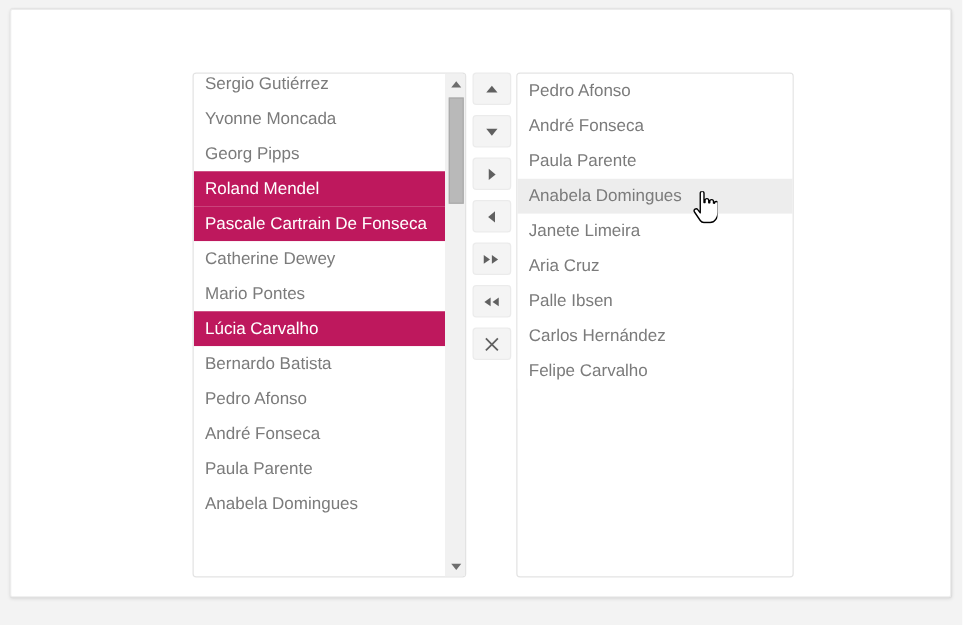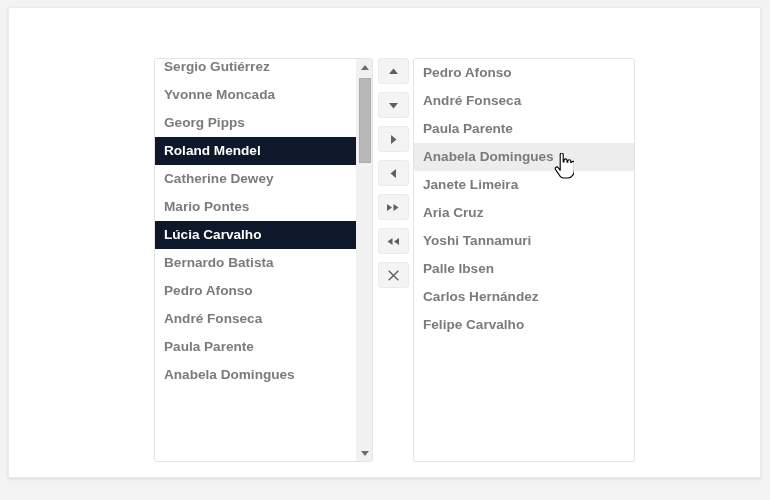--- a/index.html
+++ b/index.html
@@ -33,21 +33,20 @@
     box-shadow: 0 1px 3px rgba(0,0,0,0.10), 0 0 1px rgba(0,0,0,0.06);
   }
 
   
   .picklist {
     position: absolute;
     left: 137px;
     top: 43px;
     width: 490px;
     height: 406px;
-    font-weight: bold;
   }
 
   
   .listbox {
     position: absolute;
     background: #ffffff;
     border: 1px solid #e3e3e3;
     border-radius: 3px;
     overflow: hidden;
   }
@@ -88,21 +87,21 @@
     padding: 0 0 0 9px;
     font-size: 13.6px;
     color: #7b7b7b;
     white-space: nowrap;
     overflow: hidden;
     text-overflow: ellipsis;
     background: #ffffff;
     -webkit-font-smoothing: antialiased;
   }
   .list-item.selected {
-    background: #0f172a;
+    background: #be185d;
     color: #ffffff;
   }
   .list-item.hovered {
     background: #ededed;
     color: #7b7b7b;
   }
 
   
   .scrollbar {
     position: absolute;
@@ -194,20 +193,21 @@
 
     <div class="picklist">
 
       <div class="listbox source">
         <div class="list-scroll">
           <div class="list-inner" id="source-items">
               <div class="list-item">Sergio Gutiérrez</div>
               <div class="list-item">Yvonne Moncada</div>
               <div class="list-item">Georg Pipps</div>
               <div class="list-item selected">Roland Mendel</div>
+              <div class="list-item selected">Pascale Cartrain De Fonseca</div>
               <div class="list-item">Catherine Dewey</div>
               <div class="list-item">Mario Pontes</div>
               <div class="list-item selected">Lúcia Carvalho</div>
               <div class="list-item">Bernardo Batista</div>
               <div class="list-item">Pedro Afonso</div>
               <div class="list-item">André Fonseca</div>
               <div class="list-item">Paula Parente</div>
               <div class="list-item">Anabela Domingues</div>
             </div>
         </div>
@@ -280,21 +280,20 @@
 
       <div class="listbox target">
         <div class="list-scroll">
           <div class="list-inner" id="target-items">
               <div class="list-item">Pedro Afonso</div>
               <div class="list-item">André Fonseca</div>
               <div class="list-item">Paula Parente</div>
               <div class="list-item hovered">Anabela Domingues</div>
               <div class="list-item">Janete Limeira</div>
               <div class="list-item">Aria Cruz</div>
-              <div class="list-item">Yoshi Tannamuri</div>
               <div class="list-item">Palle Ibsen</div>
               <div class="list-item">Carlos Hernández</div>
               <div class="list-item">Felipe Carvalho</div>
             </div>
         </div>
       </div>
 
     </div>
 
     <svg class="cursor" viewBox="0 0 20 26" xmlns="http://www.w3.org/2000/svg">

